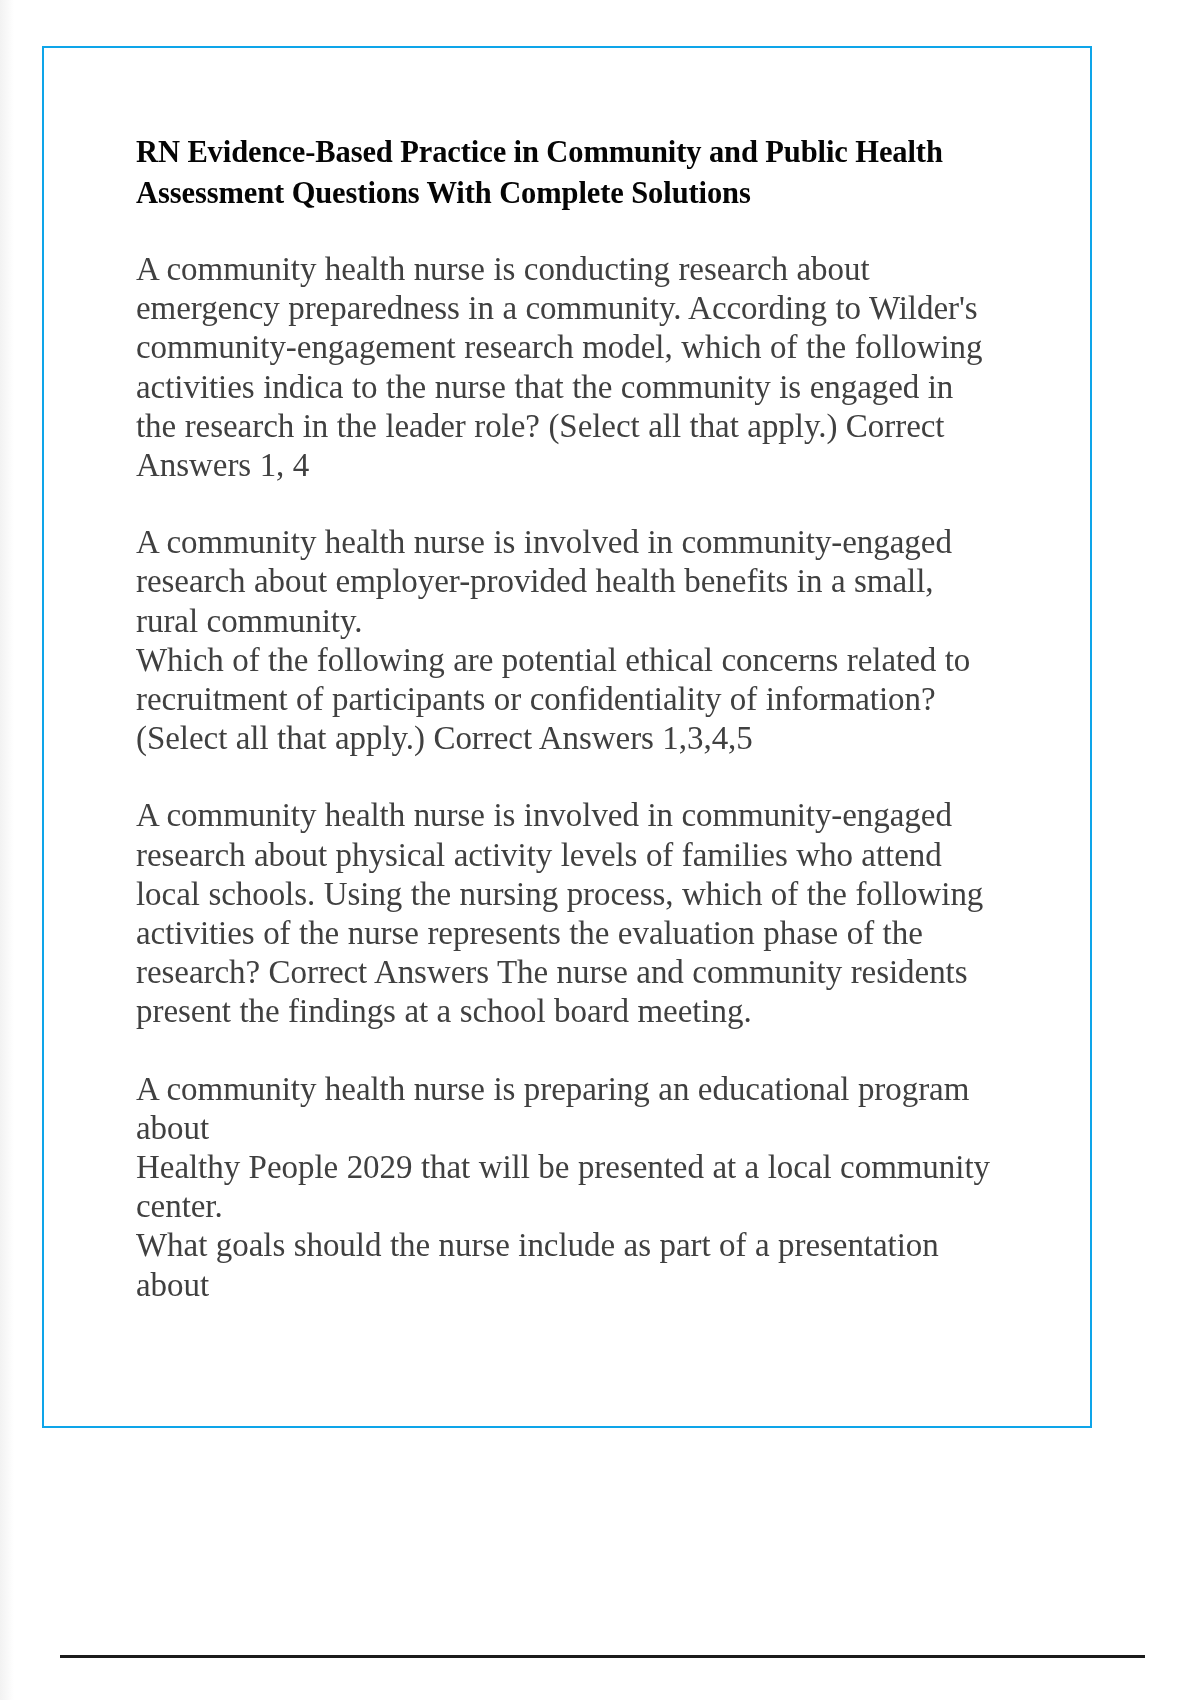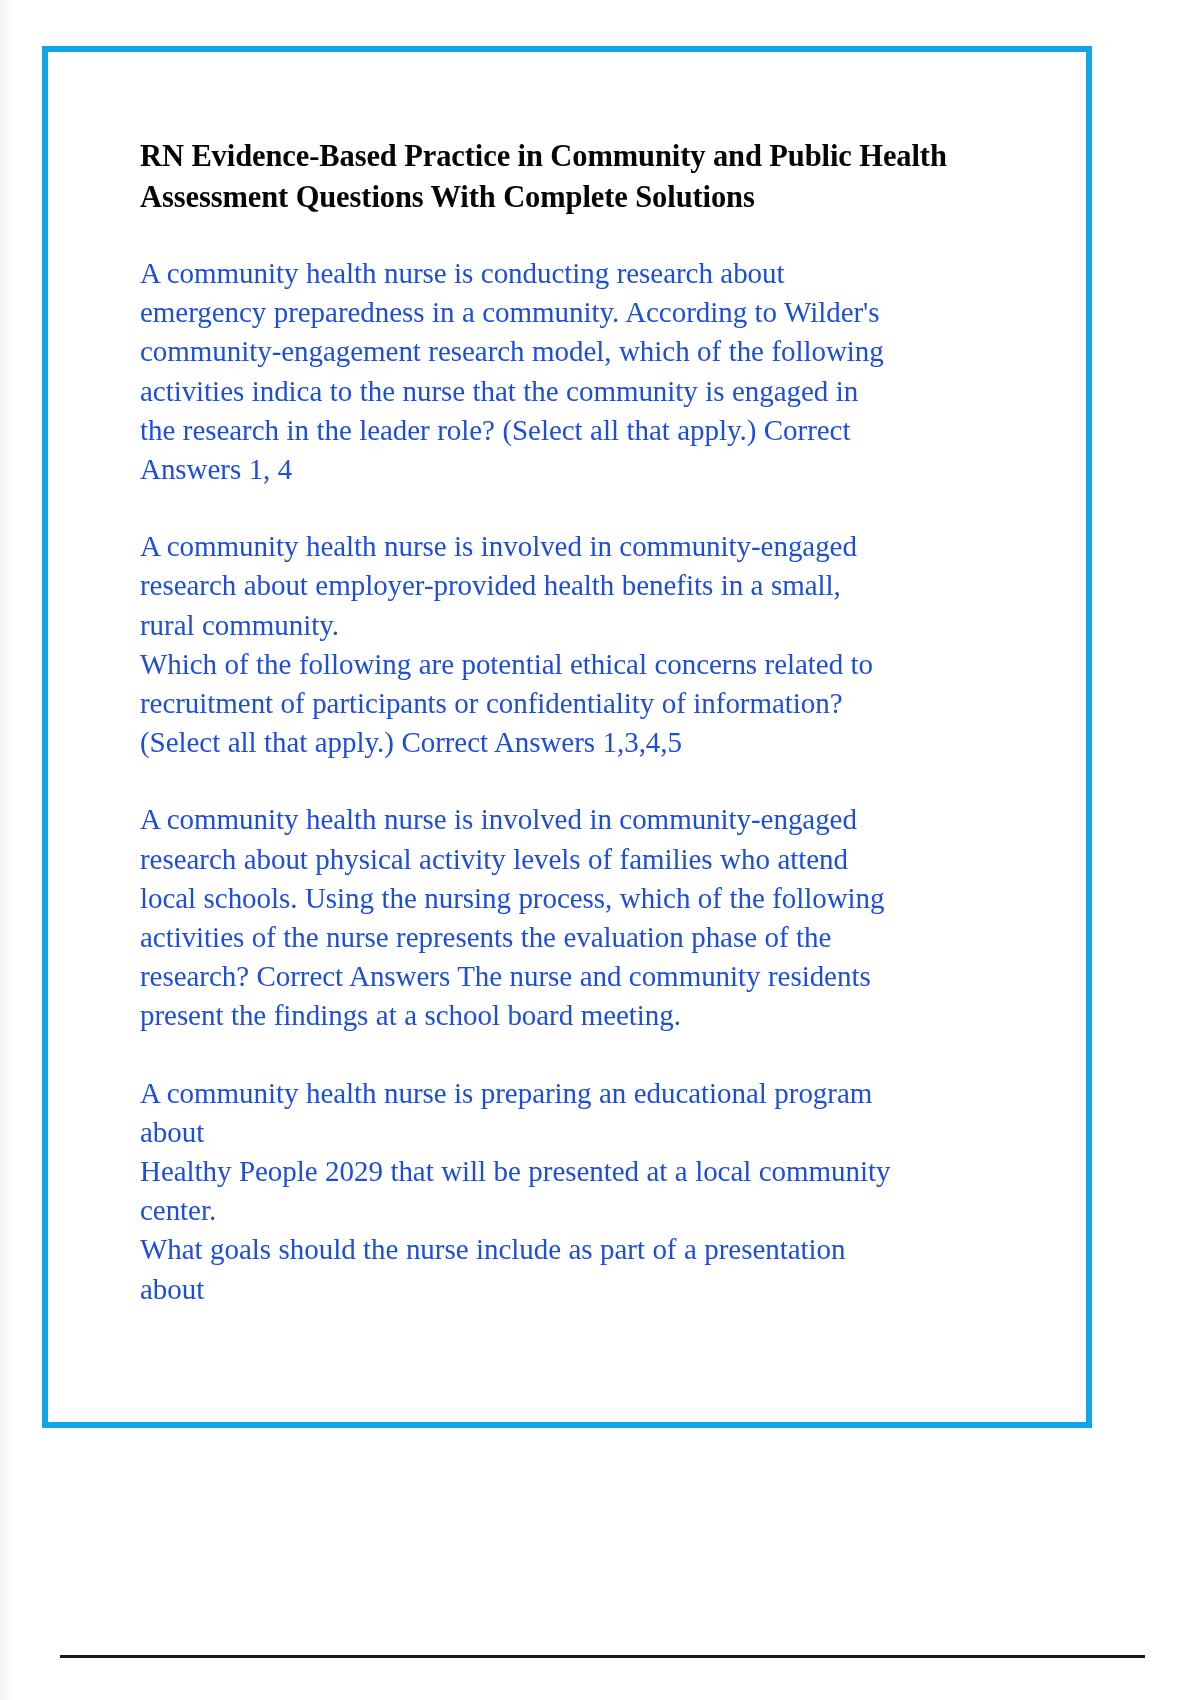--- a/index.html
+++ b/index.html
@@ -28,21 +28,21 @@
   }
 
   
   .page-sheet {
     position: absolute;
     left: 42px;
     top: 46px;
     width: 1050px;
     height: 1382px;
     box-sizing: border-box;
-    border: 6px solid #0ea5e9;
+    border: 2px solid #0ea5e9;
     background: #ffffff;
   }
 
   
   .page-body {
     position: absolute;
     left: 92px;
     top: 84px;
     width: 872px;
   }
@@ -51,23 +51,23 @@
     font-size: 30.5px;
     font-weight: bold;
     line-height: 41px;
     letter-spacing: -0.1px;
     margin: 0 0 0 0;
     color: #050505;
     width: 830px;
   }
 
   .qa-block {
-    font-size: 29px;
+    font-size: 33px;
     line-height: 39.2px;
-    color: #1d4ed8;
+    color: #404040;
     margin: 0;
     white-space: pre-line;
     letter-spacing: -0.05px;
     word-spacing: 0.3px;
   }
 
   .gap-after-title { height: 36px; }
   .gap-between     { height: 38px; }
 
   

